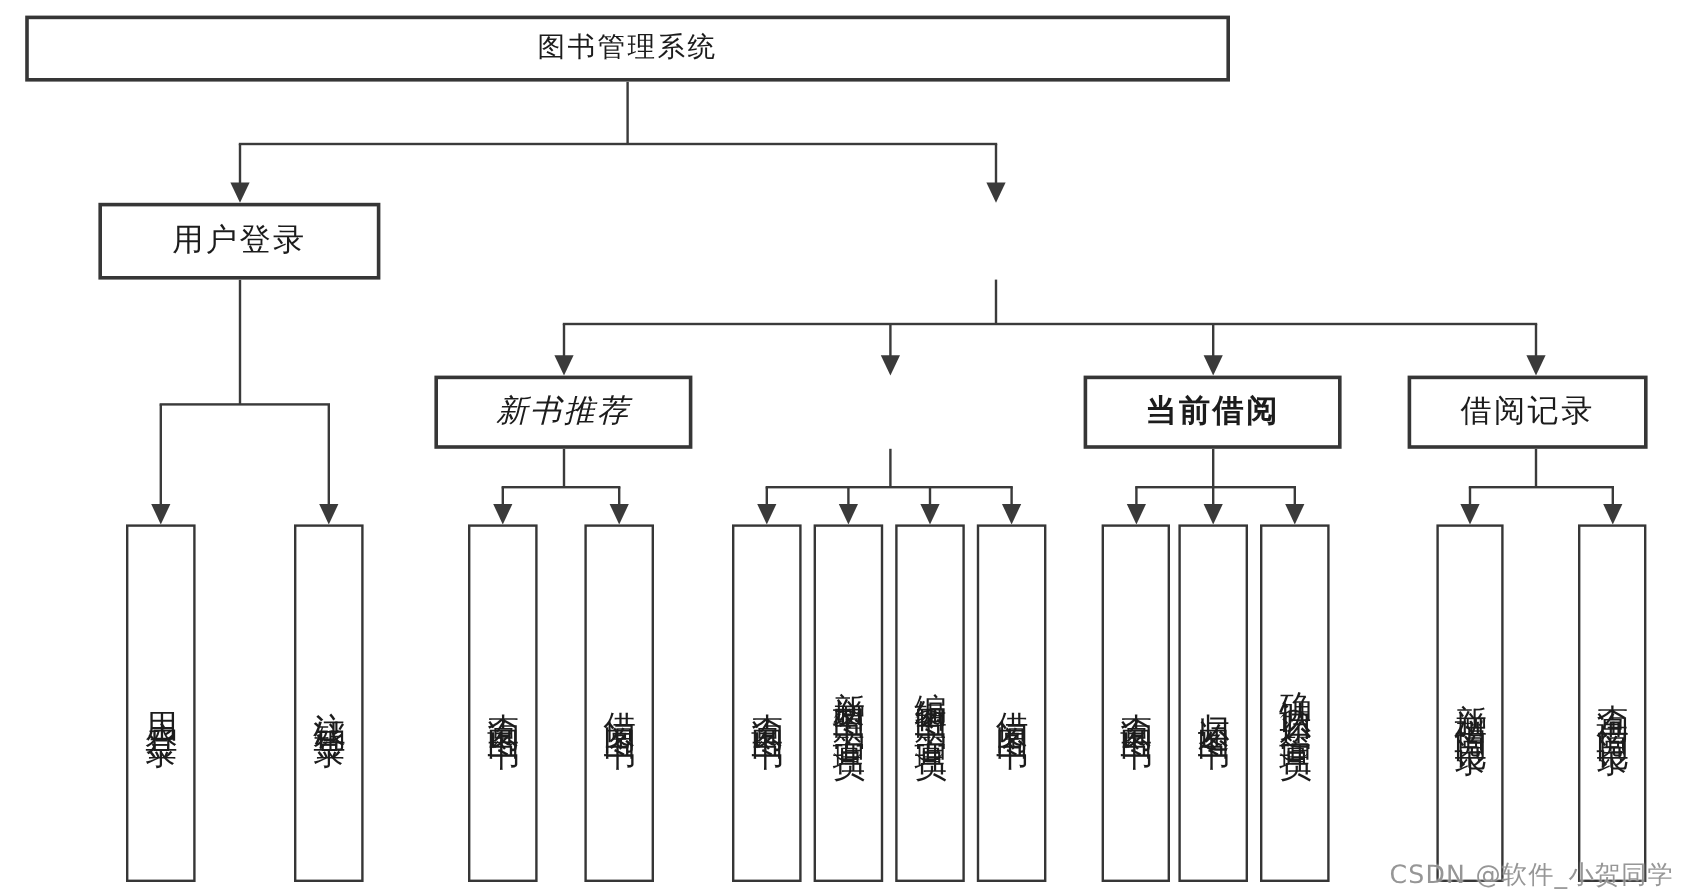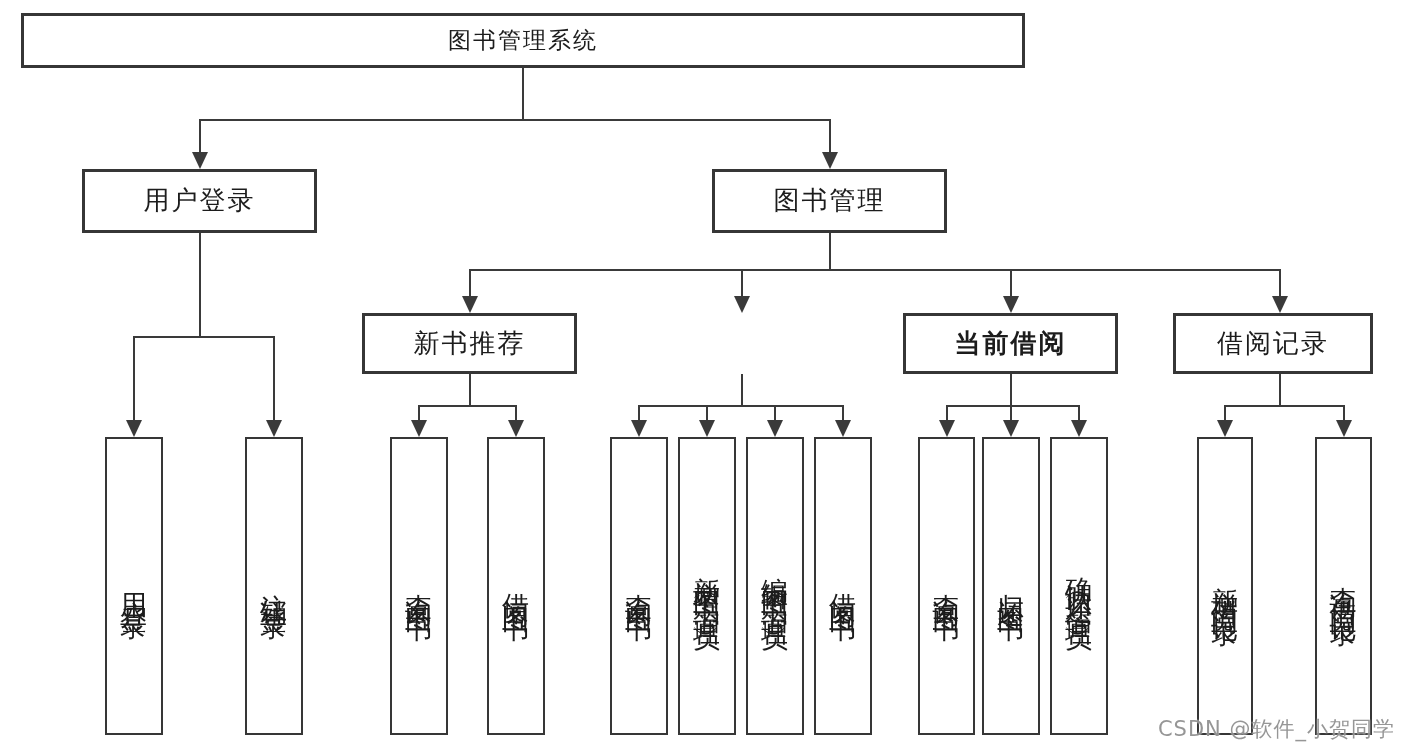--- a/index.html
+++ b/index.html
@@ -55,24 +55,21 @@
 <body>
 
 <div id="diagram">
   <div class="watermark">CSDN @软件_小贺同学</div>
 <div class="node node-h" style="left: 21px; top: 13px; width: 1004px; height: 55px;">
       <span class="label" style="font-size: 23px;">图书管理系统</span>
     </div>
     <div class="node node-h" style="left: 82px; top: 169px; width: 235px; height: 64px;">
       <span class="label" style="font-size: 26px;">用户登录</span>
     </div>
-    <div class="node node-h" style="left: 712px; top: 169px; width: 235px; height: 64px;">
-      <span class="label" style="font-size: 26px;">图书管理</span>
-    </div>
-    <div class="node node-h" style="left: 362px; top: 313px; width: 215px; height: 61px;">
+    <div class="node node-h" style="left: 362px; top: 313px; width: 215px; height: 61px; font-style: italic;">
       <span class="label" style="font-size: 26px;">新书推荐</span>
     </div>
     <div class="node node-h" style="left: 903px; top: 313px; width: 215px; height: 61px; font-weight: bold;">
       <span class="label" style="font-size: 26px;">当前借阅</span>
     </div>
     <div class="node node-h" style="left: 1173px; top: 313px; width: 200px; height: 61px;">
       <span class="label" style="font-size: 26px;">借阅记录</span>
     </div>
     <div class="node node-v" style="left: 105px; top: 437px; width: 58px; height: 298px;">
       <span class="label" style="font-size: 27px;">用户登录</span>

